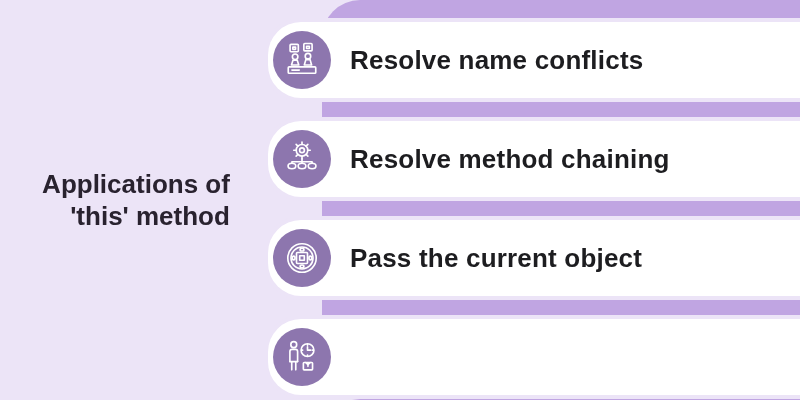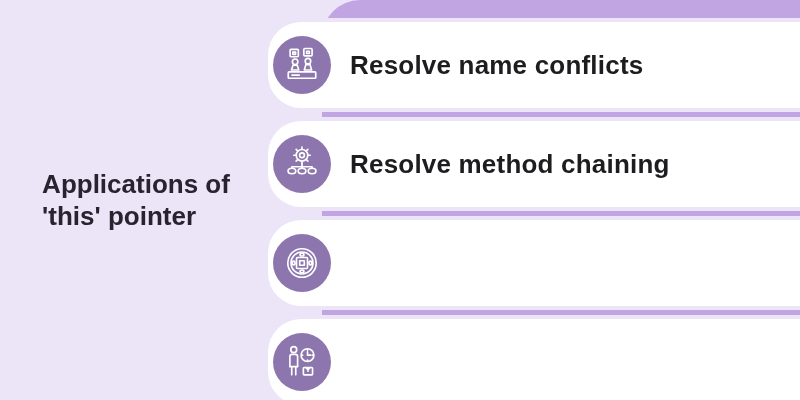--- a/index.html
+++ b/index.html
@@ -13,27 +13,27 @@
     background:var(--bg);
     font-family:"Liberation Sans","DejaVu Sans",sans-serif;
   }
   .spine{
     position:absolute;left:322px;top:0;width:478px;height:400px;
     background:var(--band);
     border-radius:38px 0 0 38px;
   }
   .title-panel{
     position:absolute;left:0;top:0;width:272px;height:400px;
-    display:flex;align-items:center;justify-content:center;text-align:left;
+    display:flex;align-items:center;justify-content:center;text-align:right;
   }
   .title-text{
     font-size:26px;font-weight:700;line-height:1.24;color:var(--title-color);
   }
   .row{
-    position:absolute;left:268px;right:0;height:86px;
+    position:absolute;left:268px;right:0;height:76px;
     background:var(--row-bg);
     border-radius:33px 0 0 33px;
     box-shadow:0 0 0 4px var(--bg);
     display:flex;align-items:center;
   }
   .row-1{top:22px;} .row-2{top:121px;} .row-3{top:220px;} .row-4{top:319px;}
   .icon-circle{
     width:58px;height:58px;border-radius:50%;
     background:var(--circle);
     margin-left:5px;flex:none;
@@ -53,21 +53,21 @@
 </head>
 <body>
 
 <div>
 
   <div class="spine"></div>
 
   <div class="title-panel">
     <div class="title-text">
       <div>Applications of</div>
-      <div>'this' pointer</div>
+      <div>'this' method</div>
     </div>
   </div>
 
   <div class="row row-1">
     <div class="icon-circle">
       <svg viewBox="0 0 48 48">
         <rect x="11" y="7" width="9" height="8" rx="1"></rect>
         <rect x="14" y="10" width="3" height="2.4"></rect>
         <rect x="26" y="6" width="9" height="8" rx="1"></rect>
         <rect x="29" y="9" width="3" height="2.4"></rect>
@@ -104,20 +104,21 @@
         <circle cx="24" cy="24" r="15.5"></circle>
         <circle cx="24" cy="24" r="12"></circle>
         <rect x="18" y="18" width="12" height="12" rx="1"></rect>
         <rect x="21.5" y="21.5" width="5" height="5"></rect>
         <ellipse cx="24" cy="14.9" rx="2.1" ry="1.5"></ellipse>
         <ellipse cx="24" cy="33.1" rx="2.1" ry="1.5"></ellipse>
         <ellipse cx="14.9" cy="24" rx="1.5" ry="2.1"></ellipse>
         <ellipse cx="33.1" cy="24" rx="1.5" ry="2.1"></ellipse>
       </svg>
     </div>
+    <div class="row-label">Pass the current object</div>
   </div>
 
   <div class="row row-4">
     <div class="icon-circle">
       <svg viewBox="0 0 48 48">
         <circle cx="15" cy="10.5" r="3.2"></circle>
         <path d="M10.8 29 V18 Q10.8 15.6 13.2 15.6 H16.8 Q19.2 15.6 19.2 18 V29"></path>
         <path d="M12.8 29 V38 M17.2 29 V38 M10.8 29 H19.2"></path>
         <circle cx="30" cy="16.5" r="7"></circle>
         <path d="M30 16.5 V12.8 M30 16.5 H33.4 M30 10.2 V11.2 M30 21.8 V22.8 M23.7 16.5 H24.7 M35.3 16.5 H36.3"></path>

